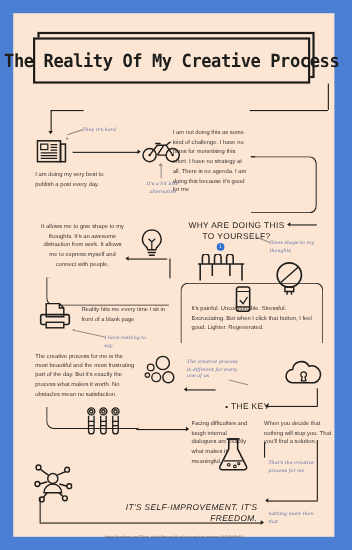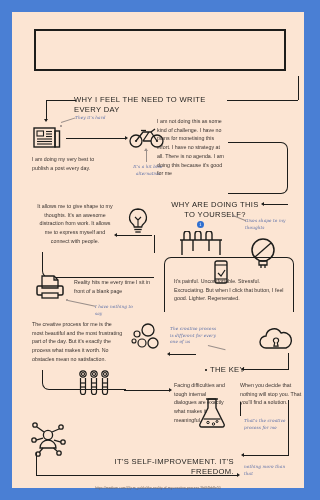--- a/index.html
+++ b/index.html
@@ -116,25 +116,27 @@
     font-family: "DejaVu Serif", serif;
   }
 </style>
 </head>
 <body>
 
 <div id="poster">
   <div id="canvas">
 
     <div class="title-outer"></div>
+    <div class="title-inner">
+      <span class="title-text">The Reality Of My Creative Process</span>
+    </div>
 
     <div class="ln lv" style="left:286px; top:64px; height:24px;"></div>
     <div class="ln lh" style="left:215px; top:88px; width:71px;"></div>
 
-    <div class="sec-head" style="left:62px; top:83px; width:155px;">WHY I FEEL THE NEED TO WRITE EVERY DAY</div>
 
     <div class="ln lh" style="left:34px; top:88px; width:30px;"></div>
     <div class="ln lv" style="left:34px; top:88px; height:20px;"></div>
     <div class="arrow ar-d" style="left:31.6px; top:107px;"></div>
 
     <div class="icon" style="left:21px; top:113px;">
       <svg width="28" height="25" viewBox="0 0 28 25">
         <rect x="1" y="3" width="21" height="19" fill="none" stroke="#1d1d1b" stroke-width="1.4"></rect>
         <rect x="22" y="6" width="4.5" height="16" fill="none" stroke="#1d1d1b" stroke-width="1.4"></rect>
         <rect x="4" y="6" width="6.5" height="5" fill="none" stroke="#1d1d1b" stroke-width="1.1"></rect>
@@ -350,21 +352,21 @@
           <line x1="7" y1="7" x2="14" y2="12"></line>
           <line x1="29" y1="9" x2="22" y2="12"></line>
           <line x1="6" y1="20" x2="13" y2="18"></line>
           <line x1="31" y1="22" x2="24" y2="20"></line>
           <line x1="9.5" y1="32" x2="13" y2="28"></line>
           <line x1="27" y1="31" x2="23.5" y2="28"></line>
         </g>
       </svg>
     </div>
 
-    <div class="sec-head rgt" style="left:58px; top:445px; width:164px;">IT'S SELF-IMPROVEMENT. IT'S FREEDOM.</div>
+    <div class="sec-head rgt" style="left:58px; top:445px; width:164px;font-style:italic;">IT'S SELF-IMPROVEMENT. IT'S FREEDOM.</div>
 
     <div class="ln lv" style="left:24px; top:441px; height:22px;"></div>
     <div class="ln lh" style="left:24px; top:463px; width:202px;"></div>
     <div class="arrow ar-r" style="left:225px; top:460.6px;"></div>
 
     <div class="footer-url">https://medium.com/@jcm_pablo/the-reality-of-my-creative-process-9b0f4bb8e50</div>
 
   </div>
 </div>
 

